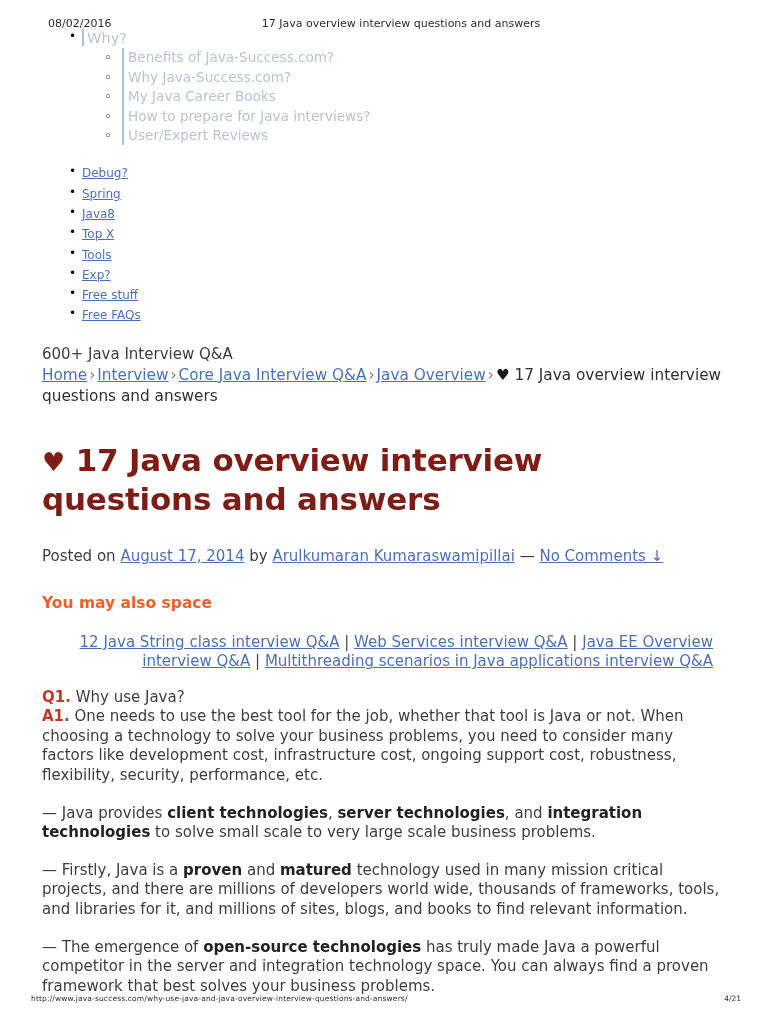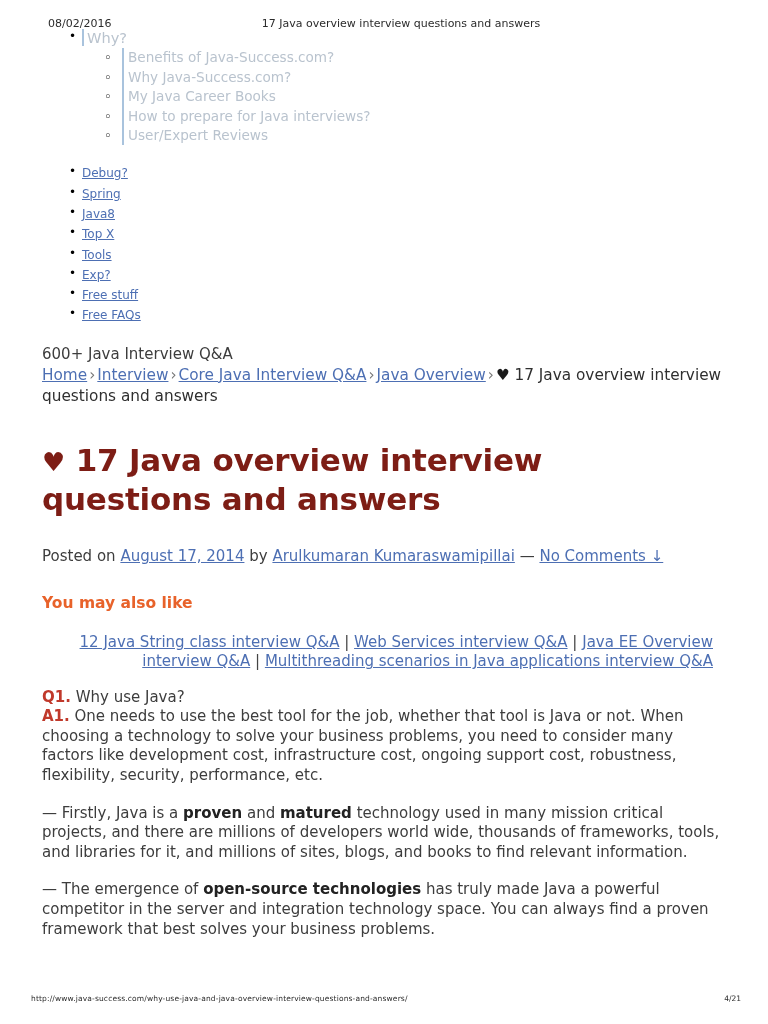--- a/index.html
+++ b/index.html
@@ -291,29 +291,30 @@
 
   <div style="height:18px"></div>
   <div class="tagline">600+ Java Interview Q&amp;A</div>
 
   <div class="crumbs"><a href="#">Home</a><span class="sep">›</span><a href="#">Interview</a><span class="sep">›</span><a href="#">Core Java Interview Q&amp;A</a><span class="sep">›</span><a href="#">Java Overview</a><span class="sep">›</span><span class="heart">♥</span> <span>17 Java overview interview questions and answers</span></div>
 
   <h1 class="post-title"><span class="heart">♥</span> <span>17 Java overview interview questions and answers</span></h1>
 
   <div class="post-meta"><span>Posted on</span> <a href="#">August 17, 2014</a> <span>by</span> <a href="#">Arulkumaran Kumaraswamipillai</a> <span>—</span> <a href="#">No Comments ↓</a></div>
 
-  <h3 class="also-like">You may also like</h3>
+  <h3 class="also-like">You may also space</h3>
 
   <div class="related"><a href="#">12 Java String class interview Q&amp;A</a> <span class="pipe">|</span> <a href="#">Web Services interview Q&amp;A</a> <span class="pipe">|</span> <a href="#">Java EE Overview interview Q&amp;A</a> <span class="pipe">|</span> <a href="#">Multithreading scenarios in Java applications interview Q&amp;A</a></div>
 
   <div class="qa">
     <div class="qline"><span class="qlabel">Q1.</span> <span>Why use Java?</span></div>
     <div class="aline"><span class="qlabel">A1.</span> <span>One needs to use the best tool for the job, whether that tool is Java or not. When choosing a technology to solve your business problems, you need to consider many factors like development cost, infrastructure cost, ongoing support cost, robustness, flexibility, security, performance, etc.</span></div>
   </div>
 
+  <p class="body-para"><span>— Java provides </span><b>client technologies</b><span>, </span><b>server technologies</b><span>, and </span><b>integration technologies</b><span> to solve small scale to very large scale business problems.</span></p>
 
   <p class="body-para"><span>— Firstly, Java is a </span><b>proven</b><span> and </span><b>matured</b><span> technology used in many mission critical projects, and there are millions of developers world wide, thousands of frameworks, tools, and libraries for it, and millions of sites, blogs, and books to find relevant information.</span></p>
 
   <p class="body-para"><span>— The emergence of </span><b>open-source technologies</b><span> has truly made Java a powerful competitor in the server and integration technology space. You can always find a proven framework that best solves your business problems.</span></p>
 
 </div>
 
 <div class="print-footer">
   <span class="pf-url">http://www.java-success.com/why-use-java-and-java-overview-interview-questions-and-answers/</span>
   <span class="pf-page">4/21</span>

